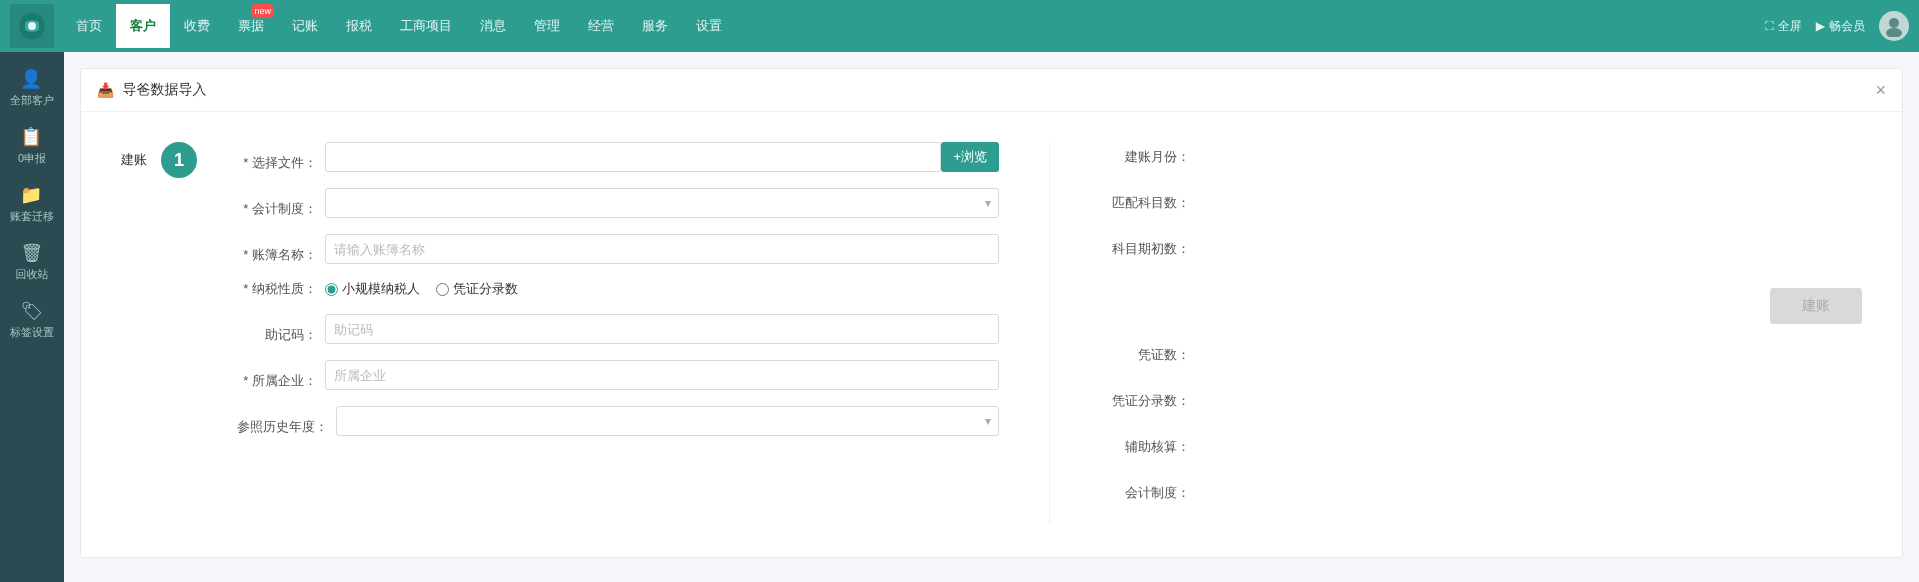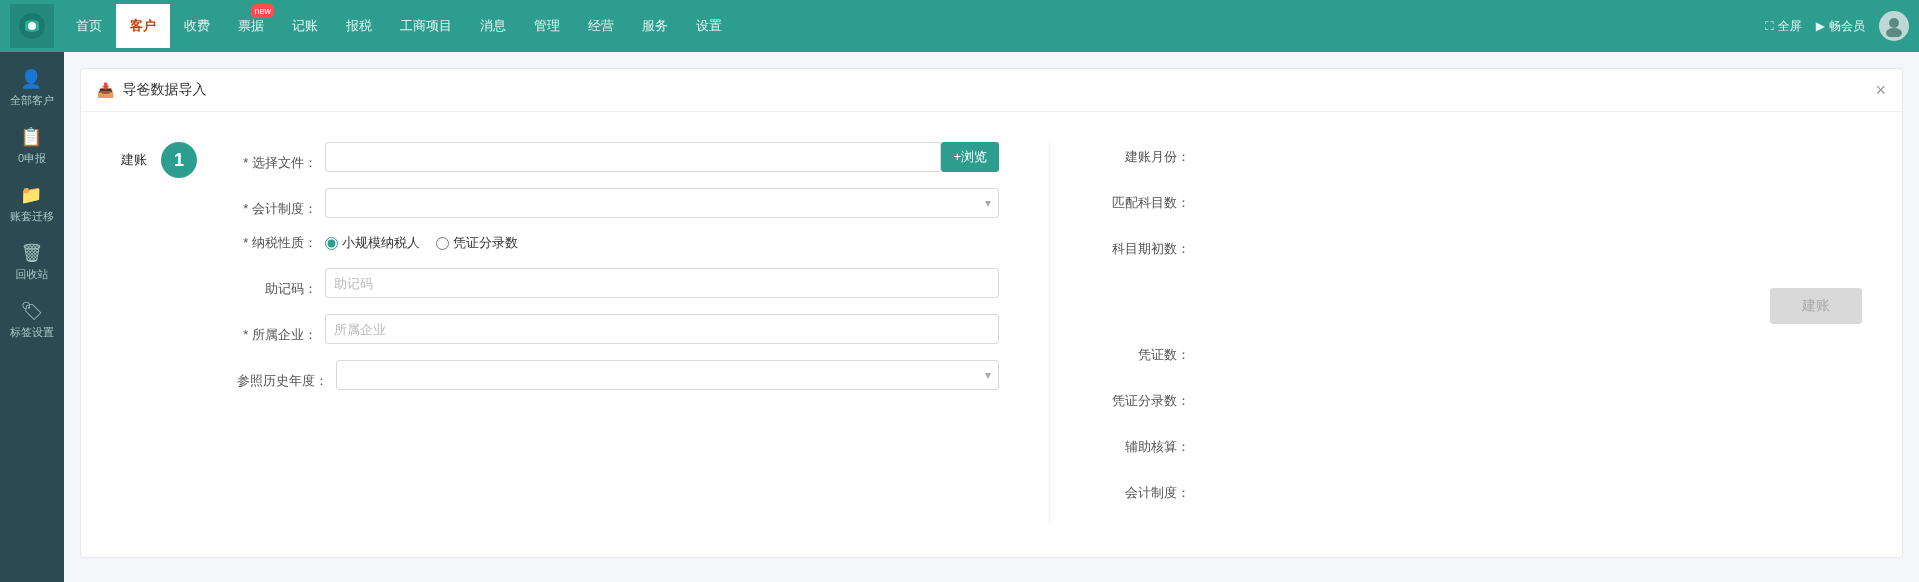--- a/index.html
+++ b/index.html
@@ -15,21 +15,21 @@
       width: 44px; height: 44px; display: flex; align-items: center; justify-content: center;
       background: #26897d; margin-right: 8px; flex-shrink: 0;
     }
     .top-nav .logo svg { width: 28px; height: 28px; }
     .nav-items { display: flex; align-items: center; flex: 1; }
     .nav-item {
       padding: 0 14px; height: 44px; display: flex; align-items: center;
       cursor: pointer; font-size: 13px; color: #e0f5f2; position: relative;
       white-space: nowrap;
     }
-    .nav-item.active { background: #fff; color: #c2410c; font-weight: bold; }
+    .nav-item.active { background: #fff; color: #15803d; font-weight: bold; }
     .nav-item .badge-new {
       position: absolute; top: 0; right: 4px;
       background: #ff4d4f; color: #fff; font-size: 9px;
       padding: 0 3px; border-radius: 5px; line-height: 14px;
     }
     .nav-right {
       display: flex; align-items: center; gap: 14px; margin-left: auto;
     }
     .nav-right-item {
       color: #e0f5f2; font-size: 12px; cursor: pointer;
@@ -272,20 +272,24 @@
 
           <div class="form-row">
             <label class="form-label">* 会计制度：</label>
             <div class="select-wrapper">
               <select>
                 <option value=""></option>
               </select>
             </div>
           </div>
 
+          <div class="form-row">
+            <label class="form-label">* 账簿名称：</label>
+            <input type="text" class="form-control" placeholder="请输入账簿名称" style="">
+          </div>
 
           <div class="form-row">
             <label class="form-label">* 纳税性质：</label>
             <div class="radio-group">
               <label class="radio-label">
                 <input type="radio" name="taxType" value="small" checked="" style="">
                 <span>小规模纳税人</span>
               </label>
               <label class="radio-label">
                 <input type="radio" name="taxType" value="general" style="">

